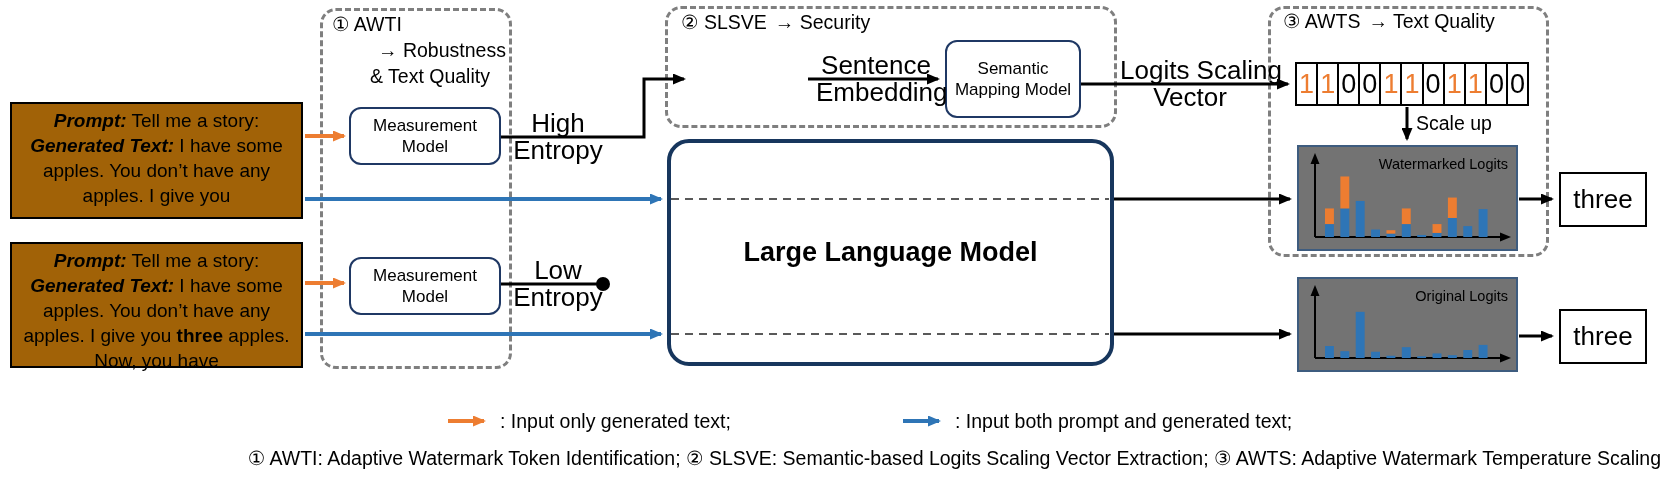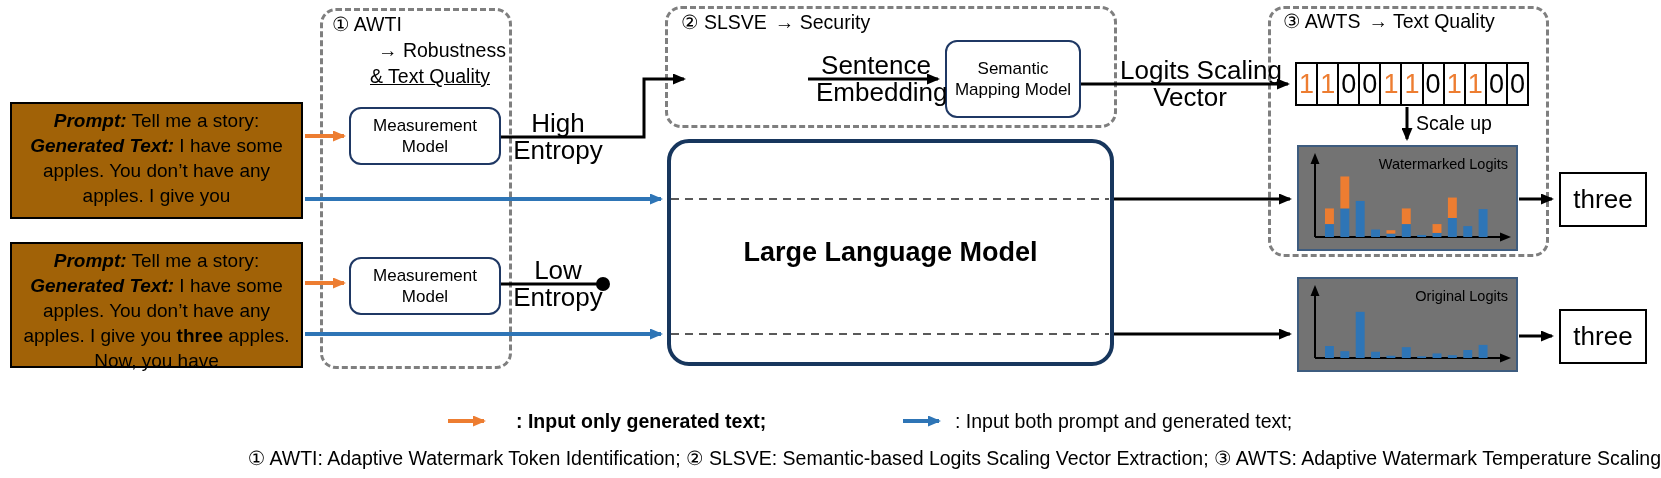--- a/index.html
+++ b/index.html
@@ -10,21 +10,21 @@
   #pbox1{left:10px;top:102px;width:293px;height:117px;}
   #pbox2{left:10px;top:242px;width:293px;height:126px;}
   .dashed{position:absolute;box-sizing:border-box;border:3px dashed #7f7f7f;border-radius:16px;}
   .awti-c{left:320px;top:8px;width:192px;height:361px;}
   .slsve-c{left:665px;top:6px;width:452px;height:122px;}
   .awts-c{left:1268px;top:6px;width:281px;height:251px;}
   .hdr{position:absolute;font-size:19.5px;white-space:nowrap;}
   .hdr .goal{margin-left:8px;}
   #awti-hdr{left:332px;top:11px;line-height:26px;}
   #awti-hdr .ind1{padding-left:46px;}
-  #awti-hdr .ind2{padding-left:38px;text-decoration:underline;}
+  #awti-hdr .ind2{padding-left:38px;}
   #slsve-hdr{left:681px;top:11px;}
   #awts-hdr{left:1283px;top:10px;}
   .model-box{position:absolute;box-sizing:border-box;border:2.5px solid #1F3864;border-radius:12px;
              background:#fff;display:flex;align-items:center;justify-content:center;
              text-align:center;font-size:17px;line-height:1.25;padding:2px;}
   #mm1{left:349px;top:107px;width:152px;height:58px;}
   #mm2{left:349px;top:257px;width:152px;height:58px;}
   #sem{left:692px;top:40px;width:116px;height:78px;}
   #smm{left:945px;top:40px;width:136px;height:78px;}
   #llm{left:667px;top:139px;width:447px;height:227px;position:absolute;box-sizing:border-box;
@@ -41,21 +41,21 @@
          align-items:center;justify-content:center;font-size:27px;}
   .vcell:first-child{margin-left:0;}
   .chart-box{position:absolute;box-sizing:border-box;border:2px solid #3E5C7F;background:#737373;}
   #cwm{left:1297px;top:145px;width:221px;height:106px;}
   #cor{left:1297px;top:277px;width:221px;height:95px;}
   .out-box{position:absolute;box-sizing:border-box;border:2.5px solid #000;background:#fff;
            display:flex;align-items:center;justify-content:center;font-size:26px;}
   #ob1{left:1559px;top:172px;width:88px;height:55px;}
   #ob2{left:1559px;top:309px;width:88px;height:55px;}
   .legend-text{position:absolute;top:410px;font-size:19.5px;white-space:nowrap;}
-  #legend-orange-text{left:516px;font-weight:bold;}
+  #legend-orange-text{left:500px;}
   #legend-blue-text{left:955px;}
   .caption{position:absolute;left:0;top:447px;width:1661px;text-align:right;font-size:19.5px;white-space:nowrap;}
   .overlay{position:absolute;left:0;top:0;pointer-events:none;}
 </style>
 </head>
 <body>
 
 <div class="canvas">
 
   <div class="pbox" id="pbox1"><span style="font-weight: bold; font-style: italic;">Prompt:</span><span> Tell me a story:</span><br><span></span><span style="font-weight: bold; font-style: italic;">Generated Text:</span><span> I have some apples. You don’t have any apples. I give you</span></div>

